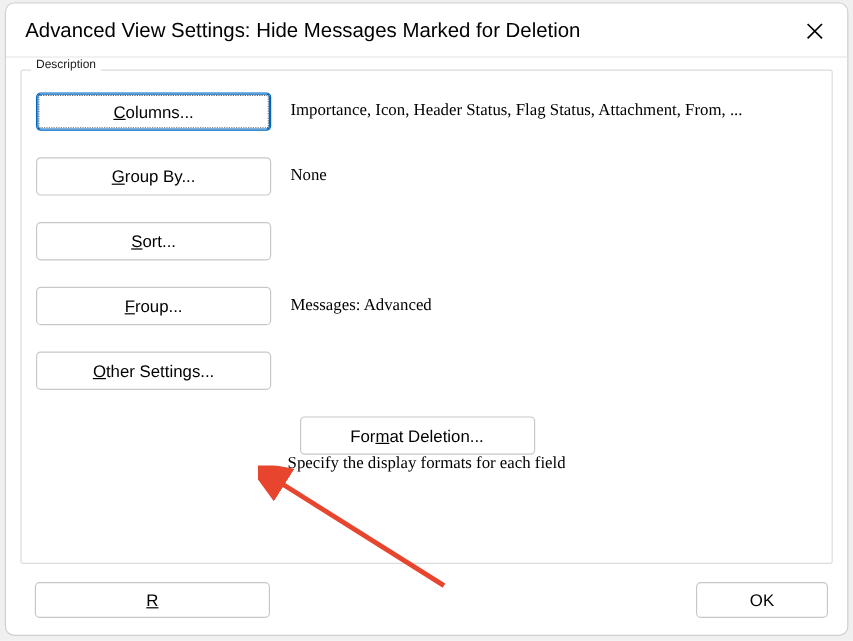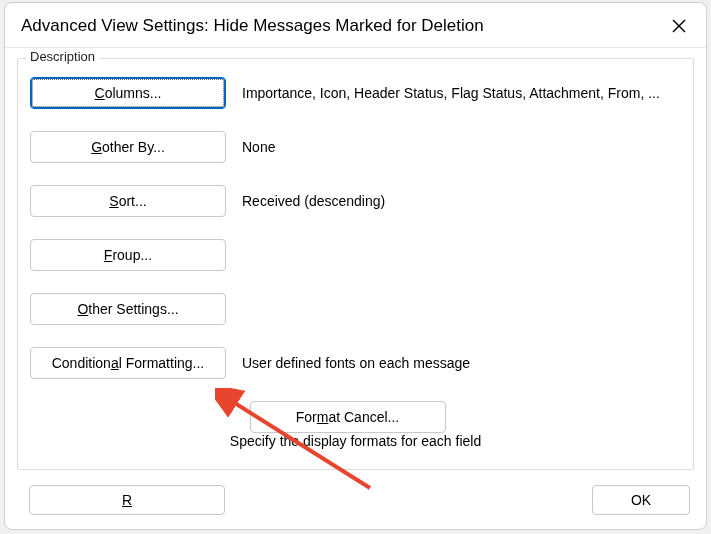--- a/index.html
+++ b/index.html
@@ -54,21 +54,21 @@
       padding: 18px 12px 10px 12px;
       position: relative;
       height: 412px;
     }
     .group-label {
       position: absolute;
       top: -10px;
       left: 8px;
       background: #ffffff;
       padding: 0 4px;
-      font-size: 13px;
+      font-size: 10px;
       color: #222;
     }
     .row {
       display: flex;
       align-items: center;
       margin-bottom: 22px;
     }
     .row:last-child { margin-bottom: 0; flex-direction: column; }
     .setting-btn {
       width: 196px;
@@ -91,20 +91,21 @@
       border: 1px solid #0067c0;
       box-shadow: inset 0 0 0 1px #0067c0;
     }
     .setting-desc {
       font-size: 14px;
       color: #000;
       white-space: nowrap;
       overflow: hidden;
       text-overflow: ellipsis;
       flex: 1;
+      font-family: Liberation Serif, serif;
     }
     .underline-char { text-decoration: underline; }
     .footer {
       display: flex;
       align-items: center;
       padding: 12px 16px 14px 24px;
     }
     .reset-btn {
       width: 196px;
       height: 30px;
@@ -112,21 +113,21 @@
       border-radius: 4px;
       background: #ffffff;
       font-size: 14px;
       cursor: pointer;
       display: flex;
       align-items: center;
       justify-content: center;
     }
     .spacer { flex: 1; }
     .action-btn {
-      width: 98px;
+      width: 110px;
       height: 30px;
       border: 1px solid #c8c8c8;
       border-radius: 4px;
       background: #ffffff;
       font-size: 14px;
       cursor: pointer;
       margin-left: 10px;
       display: flex;
       align-items: center;
       justify-content: center;
@@ -161,64 +162,56 @@
             <span class="underline-char">C</span>
             <span>olumns...</span>
         </button>
         <div class="setting-desc">Importance, Icon, Header Status, Flag Status, Attachment, From, ...</div>
       </div>
 
       <div class="row">
         <button class="setting-btn">
           <span></span>
             <span class="underline-char">G</span>
-            <span>other By...</span>
+            <span>roup By...</span>
         </button>
         <div class="setting-desc">None</div>
       </div>
 
       <div class="row">
         <button class="setting-btn">
           <span></span>
             <span class="underline-char">S</span>
             <span>ort...</span>
         </button>
-        <div class="setting-desc">Received (descending)</div>
       </div>
 
       <div class="row">
         <button class="setting-btn">
           <span></span>
             <span class="underline-char">F</span>
             <span>roup...</span>
         </button>
+        <div class="setting-desc">Messages: Advanced</div>
       </div>
 
       <div class="row">
         <button class="setting-btn">
           <span></span>
             <span class="underline-char">O</span>
             <span>ther Settings...</span>
         </button>
       </div>
 
-      <div class="row">
-        <button class="setting-btn">
-          <span>Condition</span>
-            <span class="underline-char">a</span>
-            <span>l Formatting...</span>
-        </button>
-        <div class="setting-desc">User defined fonts on each message</div>
-      </div>
 
       <div class="row">
         <button class="setting-btn">
           <span>For</span>
             <span class="underline-char">m</span>
-            <span>at Cancel...</span>
+            <span>at Deletion...</span>
         </button>
         <div class="setting-desc">Specify the display formats for each field</div>
       </div>
     </div>
 
     <svg class="arrow-overlay" style="left:210px; top:340px; width:170px; height:110px;">
       <defs>
         <marker id="arrowhead" markerWidth="10" markerHeight="8" refX="2" refY="4" orient="auto">
           <polygon points="0 0, 10 4, 0 8" fill="#e8452f"></polygon>
         </marker>

